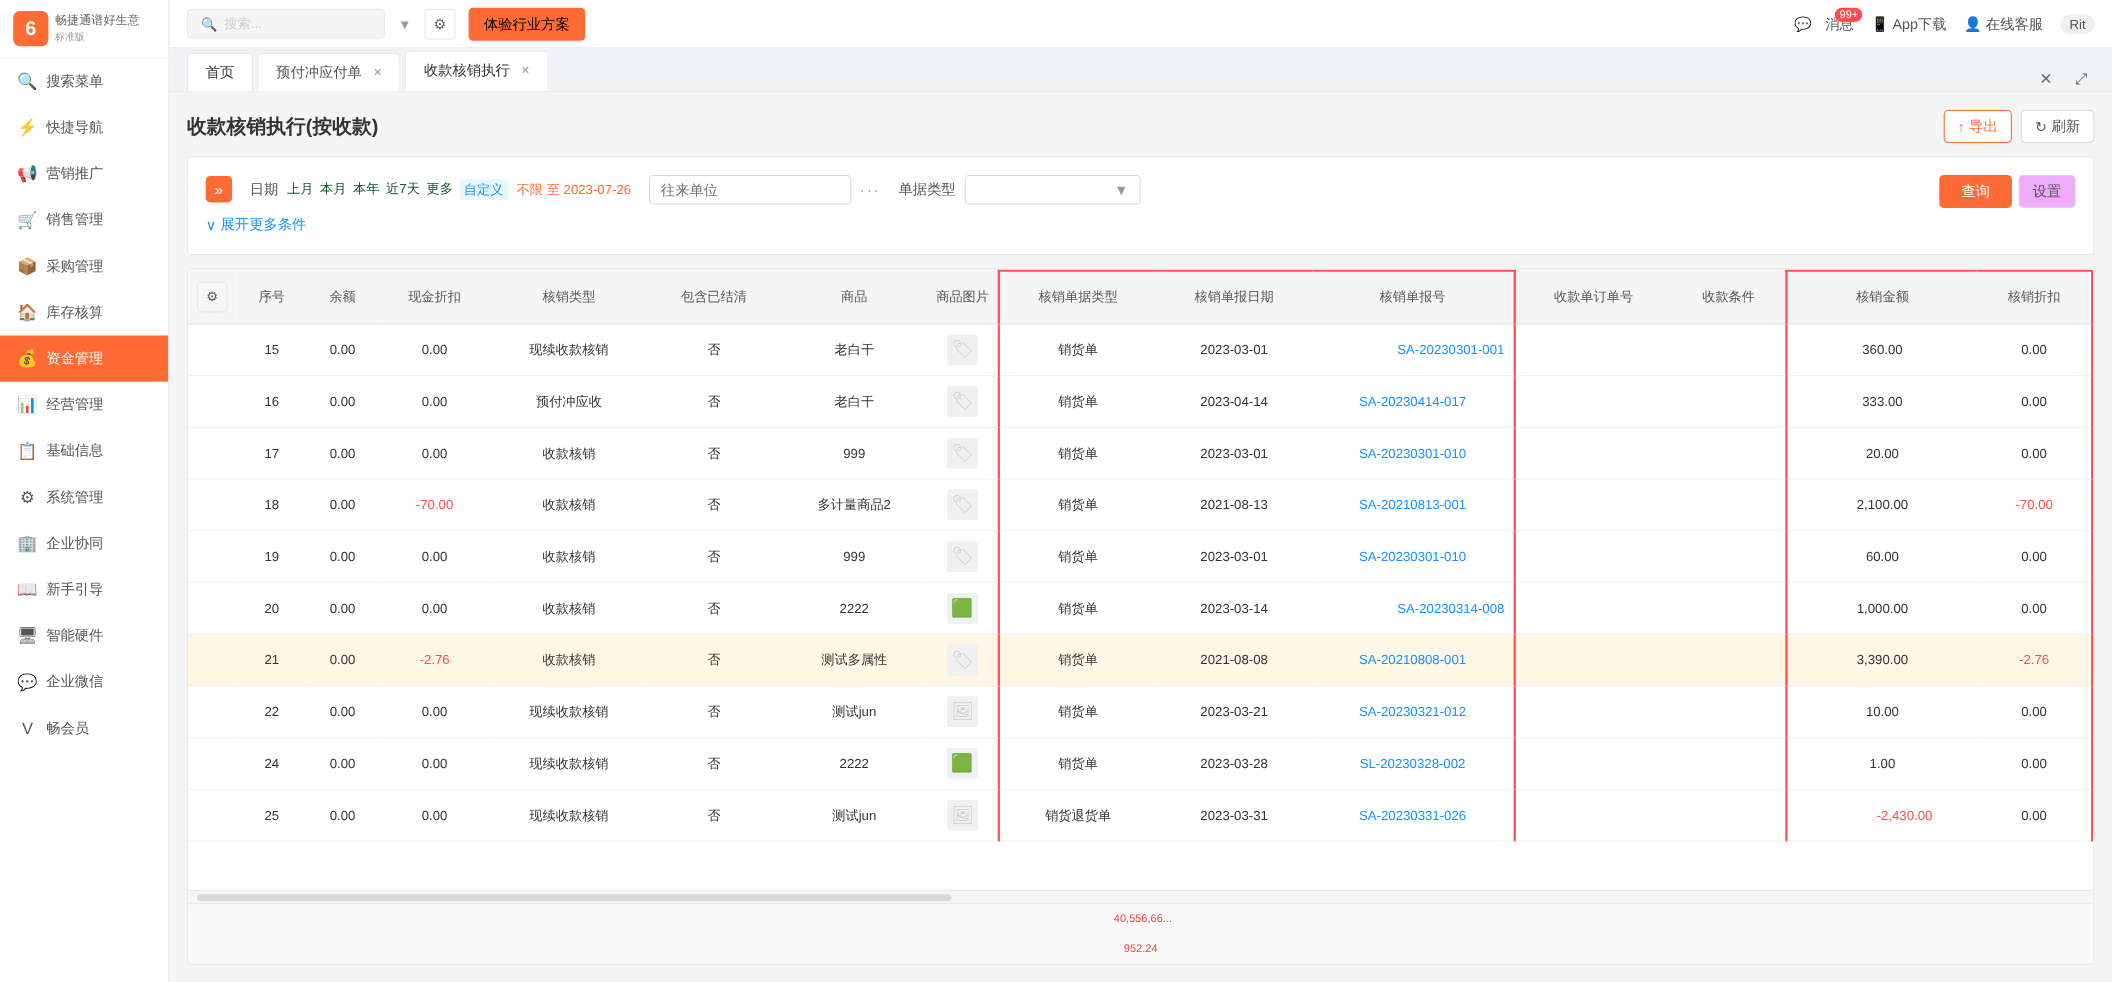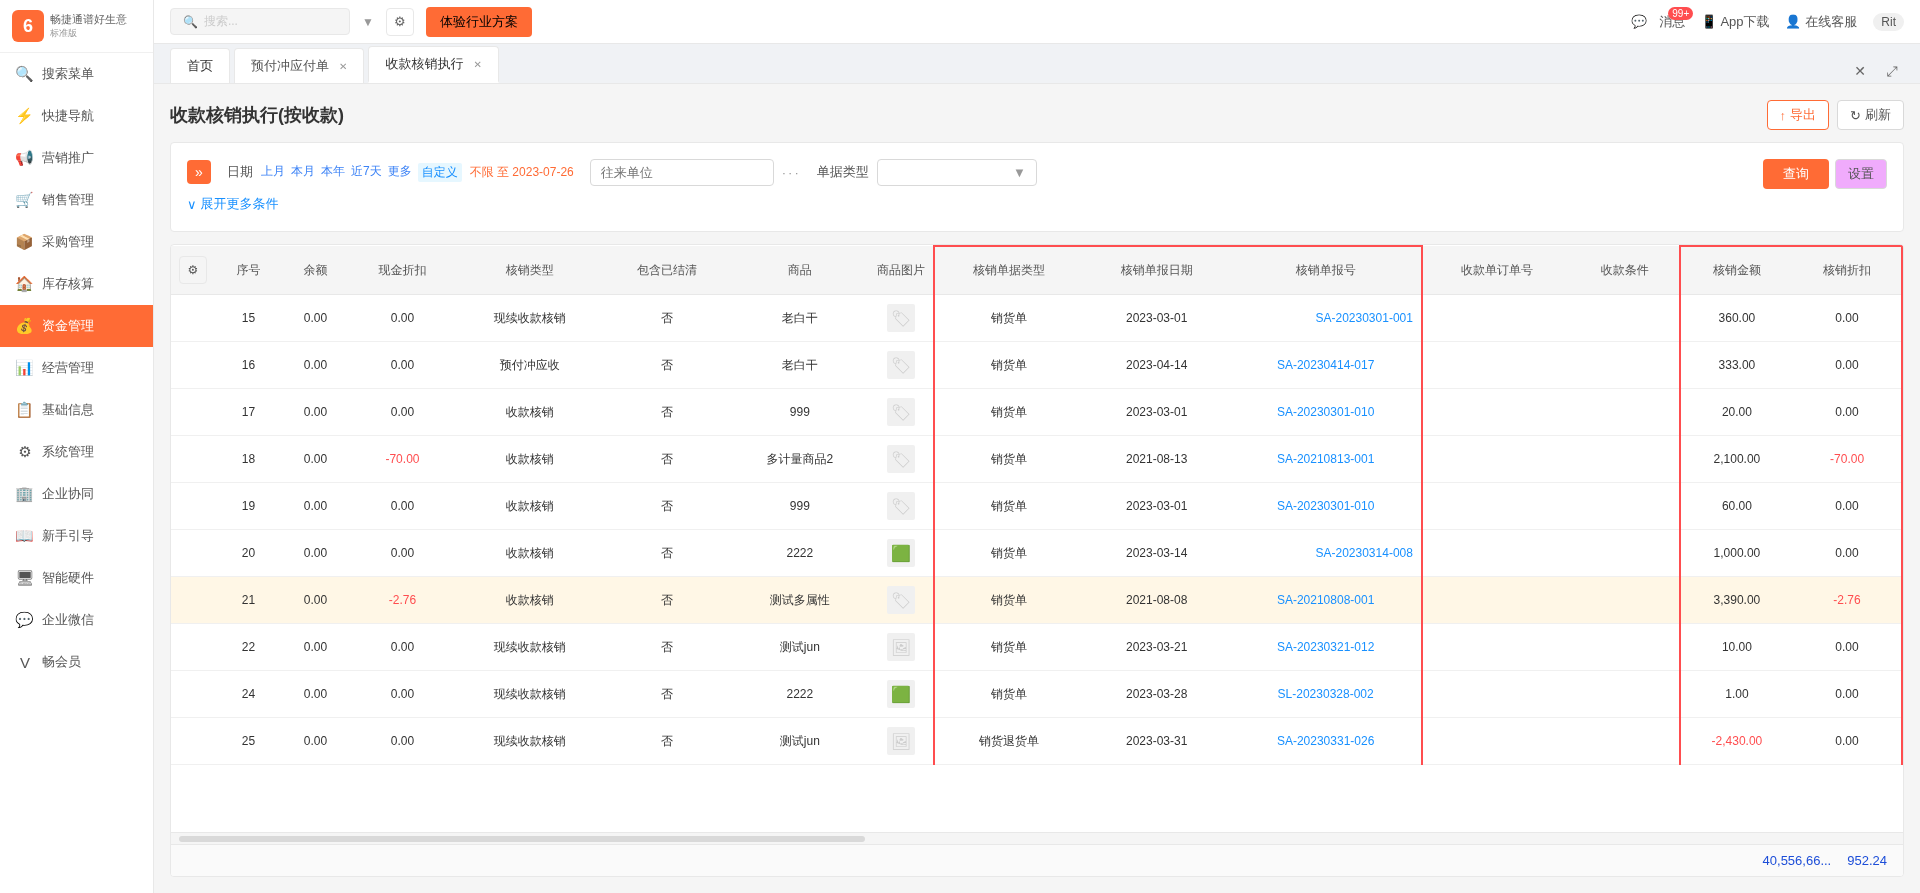--- a/index.html
+++ b/index.html
@@ -47,21 +47,21 @@
     .btn-export { display: flex; align-items: center; gap: 4px; border: 1px solid #ff6b35; color: #ff6b35; background: #fff; border-radius: 4px; padding: 5px 12px; cursor: pointer; font-size: 13px; }
     .btn-refresh { display: flex; align-items: center; gap: 4px; border: 1px solid #d9d9d9; color: #555; background: #fff; border-radius: 4px; padding: 5px 12px; cursor: pointer; font-size: 13px; }
 
     
     .filter-bar { background: #fff; border-radius: 4px; padding: 12px 16px; border: 1px solid #e8e8e8; }
     .filter-row { display: flex; align-items: center; gap: 16px; flex-wrap: wrap; }
     .filter-toggle { width: 24px; height: 24px; background: #ff6b35; border-radius: 4px; display: flex; align-items: center; justify-content: center; color: #fff; cursor: pointer; font-size: 14px; }
     .filter-group { display: flex; align-items: center; gap: 8px; }
     .filter-label { color: #555; font-size: 13px; white-space: nowrap; }
     .filter-date-links { display: flex; gap: 6px; }
-    .filter-date-link { color: #3b82f6; font-size: 12px; cursor: pointer; }
+    .filter-date-link { color: #14532d; font-size: 12px; cursor: pointer; }
     .filter-date-link.custom { background: #e6f7ff; color: #1890ff; border-radius: 2px; padding: 1px 4px; }
     .filter-date-range { color: #ff6b35; font-size: 12px; }
     .filter-input { border: 1px solid #d9d9d9; border-radius: 4px; padding: 5px 10px; font-size: 13px; width: 184px; color: #999; }
     .filter-dots { color: #999; letter-spacing: 2px; }
     .filter-select { border: 1px solid #d9d9d9; border-radius: 4px; padding: 5px 10px; font-size: 13px; width: 160px; color: #999; display: flex; align-items: center; justify-content: space-between; }
     .btn-query { background: #ff6b35; color: #fff; border: none; border-radius: 4px; padding: 6px 20px; cursor: pointer; font-size: 13px; }
     .btn-settings { border: 1px solid #d9d9d9; color: #555; background: #f0abfc; border-radius: 4px; padding: 5px 12px; cursor: pointer; font-size: 13px; margin-top: 4px; }
     .filter-right { margin-left: auto; display: flex; flex-direction: row; align-items: flex-end; gap: 6px; }
     .expand-more { display: flex; align-items: center; gap: 4px; color: #1890ff; font-size: 13px; cursor: pointer; margin: 6px auto; }
 
@@ -70,21 +70,21 @@
     .table-wrapper { flex: 1; overflow: auto; }
     table { width: 100%; border-collapse: collapse; font-size: 13px; }
     thead tr { background: #f5f5f5; }
     th { padding: 10px 8px; text-align: center; color: #555; font-weight: 500; border-bottom: 1px solid #e8e8e8; white-space: nowrap; font-size: 12px; }
     td { padding: 9px 8px; text-align: center; border-bottom: 1px solid #f0f0f0; color: #333; white-space: nowrap; font-size: 12px; }
     tr.highlighted td { background: #fff7e6; }
     td.link { color: #1890ff; cursor: pointer; }
     td.negative { color: #ff4d4f; }
     td.img-cell { width: 32px; }
     .img-placeholder { width: 28px; height: 28px; background: #f0f0f0; border-radius: 2px; margin: 0 auto; display: flex; align-items: center; justify-content: center; color: #ccc; font-size: 16px; }
-    .table-footer { background: #fafafa; border-top: 1px solid #e8e8e8; padding: 8px 16px; display: flex; align-items: center; justify-content: flex-end; gap: 16px; font-size: 13px; color: #1d4ed8; }
+    .table-footer { background: #fafafa; border-top: 1px solid #e8e8e8; padding: 8px 16px; display: flex; align-items: center; justify-content: flex-end; gap: 16px; font-size: 10px; color: #ef4444; flex-direction: column; }
     .footer-total { display: flex; gap: 4px; align-items: center; }
     .scrollbar-row { height: 12px; background: #f5f5f5; border-top: 1px solid #e8e8e8; display: flex; align-items: center; padding: 0 8px; }
     .scrollbar-thumb { height: 6px; width: 40%; background: #d9d9d9; border-radius: 3px; margin: 3px 0; }
 
     
     .settings-col { width: 36px; }
     .col-settings { width: 28px; height: 28px; border: 1px solid #e8e8e8; border-radius: 4px; display: flex; align-items: center; justify-content: center; cursor: pointer; margin: 0 auto; }
   </style>
 </head>
 <body>
@@ -472,21 +472,21 @@
       <td>否</td>
       <td>测试jun</td>
       <td class="img-cell">
                     <div class="img-placeholder">🖼</div>
                   </td>
       <td style="border-left:2px solid #ff4d4f;">销货退货单</td>
       <td>2023-03-31</td>
       <td class="link" style="border-right:2px solid #ff4d4f;">SA-20230331-026</td>
       <td></td>
       <td></td>
-      <td style="border-left:2px solid #ff4d4f;" class="negative">-2,430.00</td>
+      <td style="border-left:2px solid #ff4d4f;padding-left:48px;" class="negative">-2,430.00</td>
       <td style="border-right:2px solid #ff4d4f;">0.00</td>
     </tr>
               </tbody>
           </table>
         </div>
         <div class="scrollbar-row">
           <div class="scrollbar-thumb"></div>
         </div>
         <div class="table-footer">
           <div class="footer-total">

